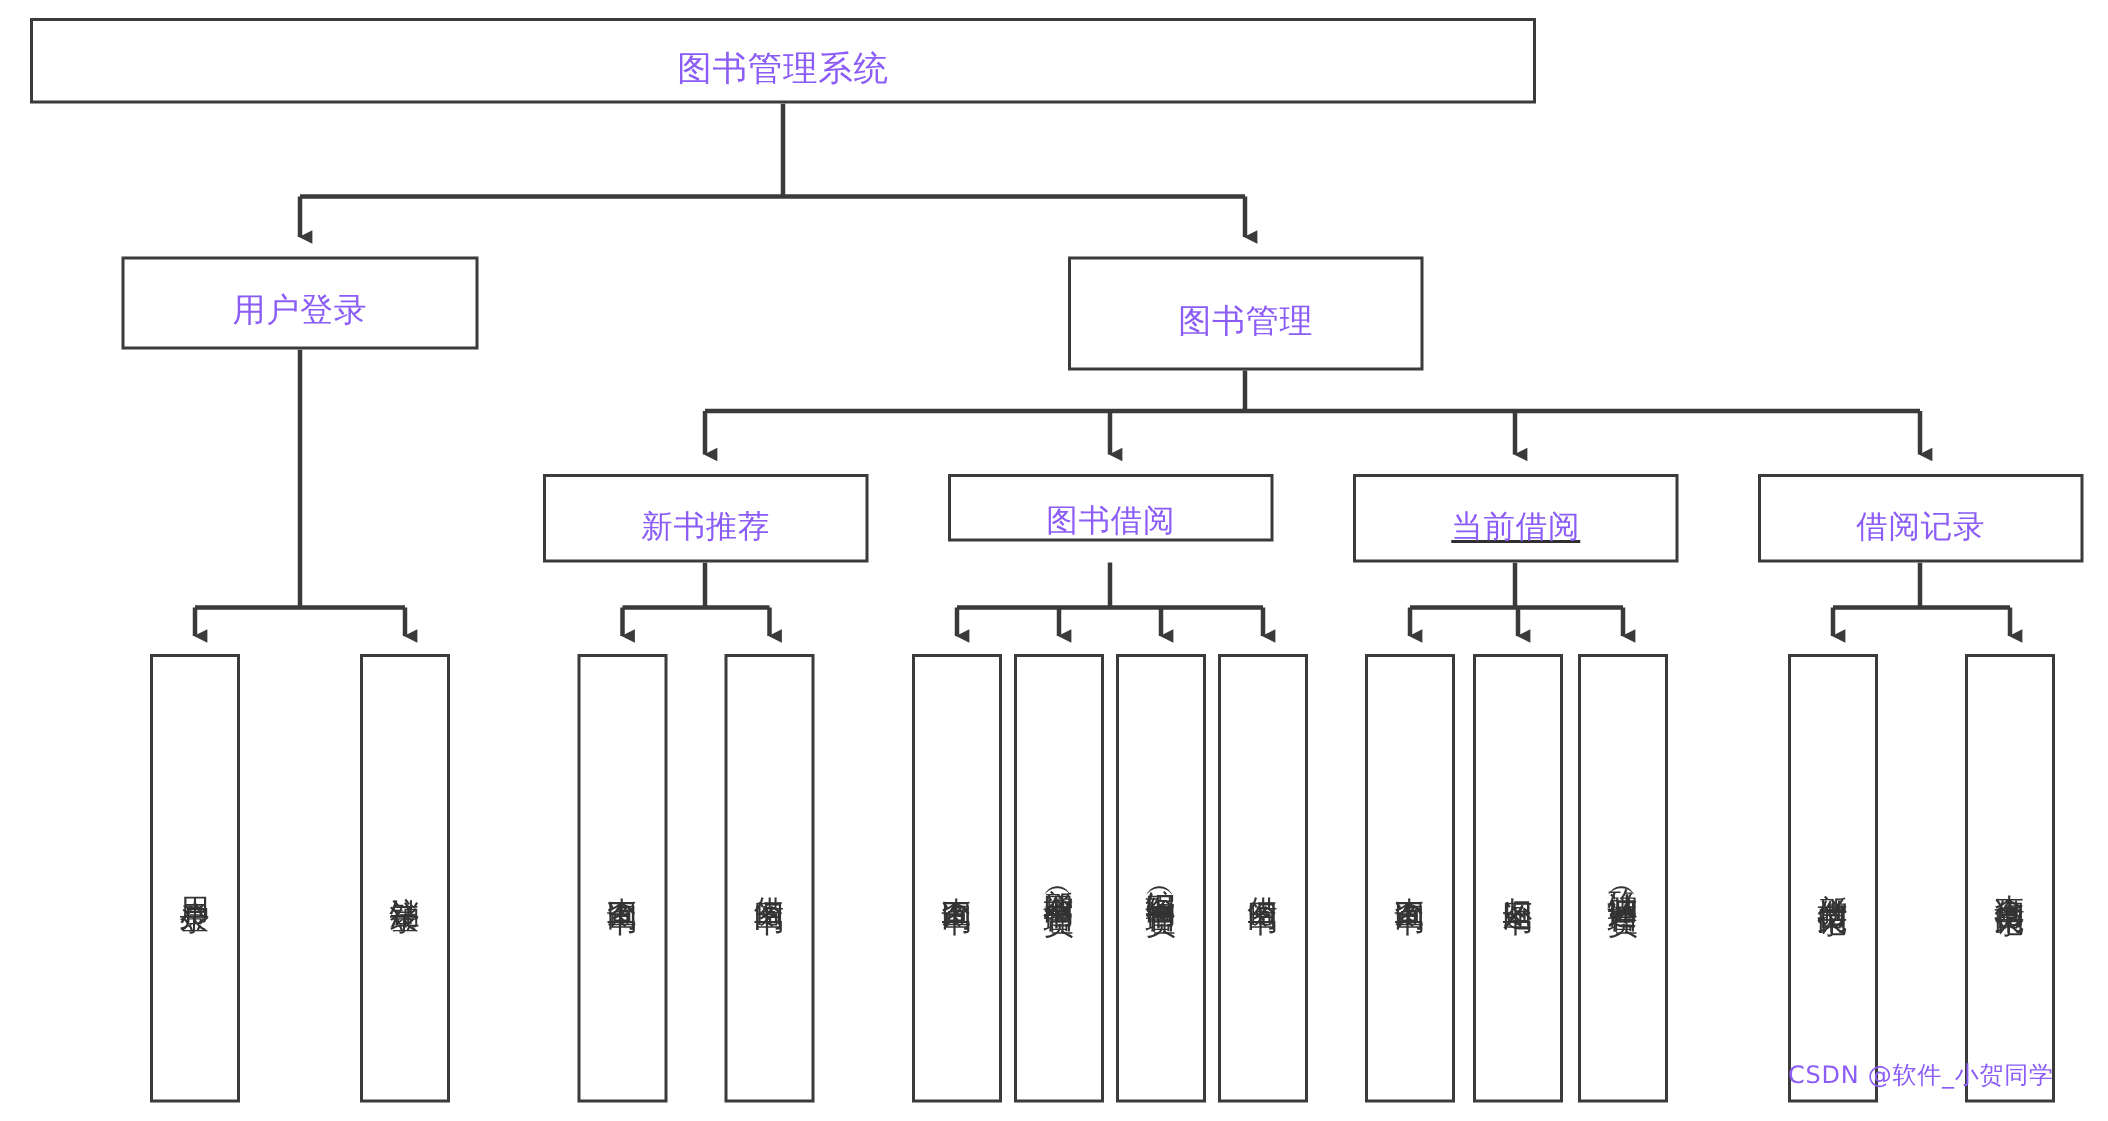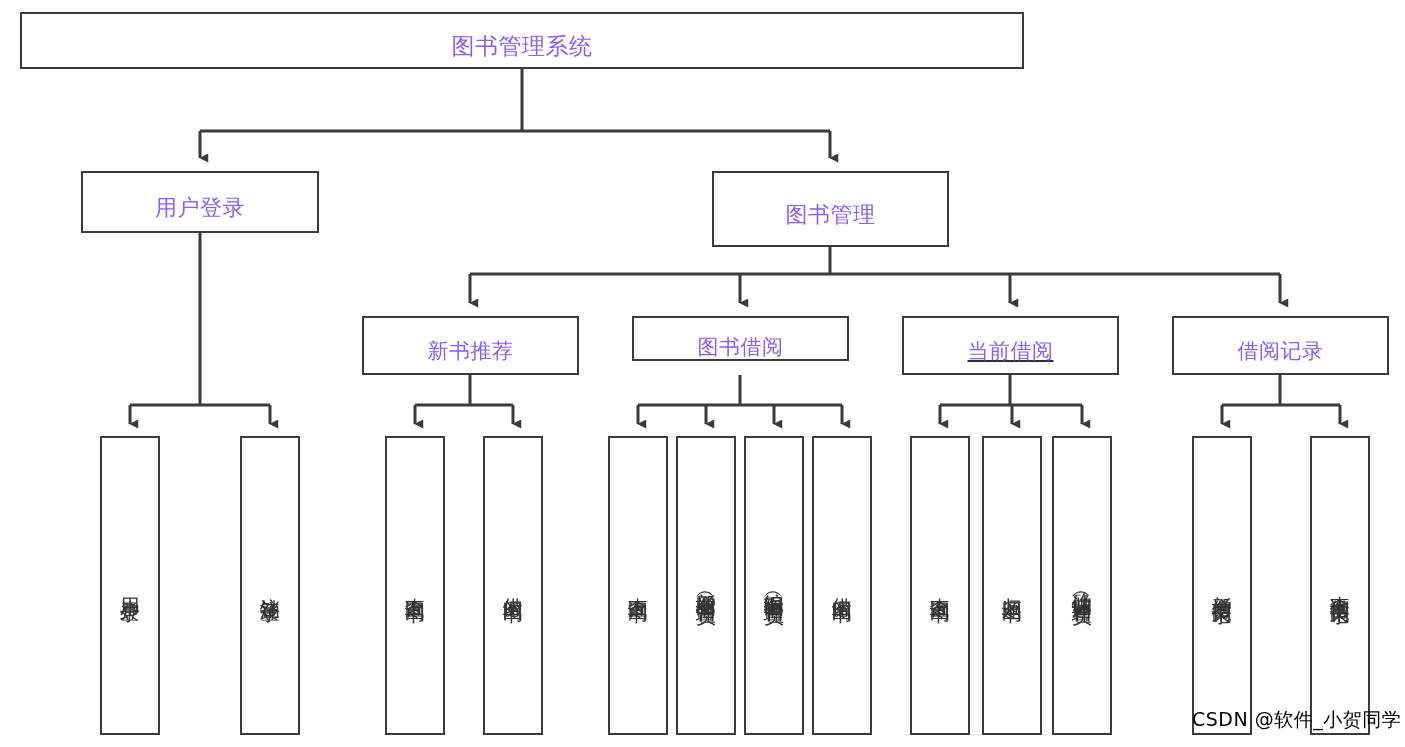--- a/index.html
+++ b/index.html
@@ -64,22 +64,22 @@
     line-height: 1.22;
     color: #333333;
     writing-mode: vertical-rl;
     text-orientation: upright;
     white-space: nowrap;
     letter-spacing: 2px;
     max-height: 100%;
   }
   .watermark {
     position: absolute;
-    font-size: 19px;
-    color: #000000;
+    font-size: 16px;
+    color: #8b5cf6;
     letter-spacing: 0.5px;
     white-space: nowrap;
     user-select: none;
   }
 </style>
 </head>
 <body>
 
 <div id="canvas">
 

